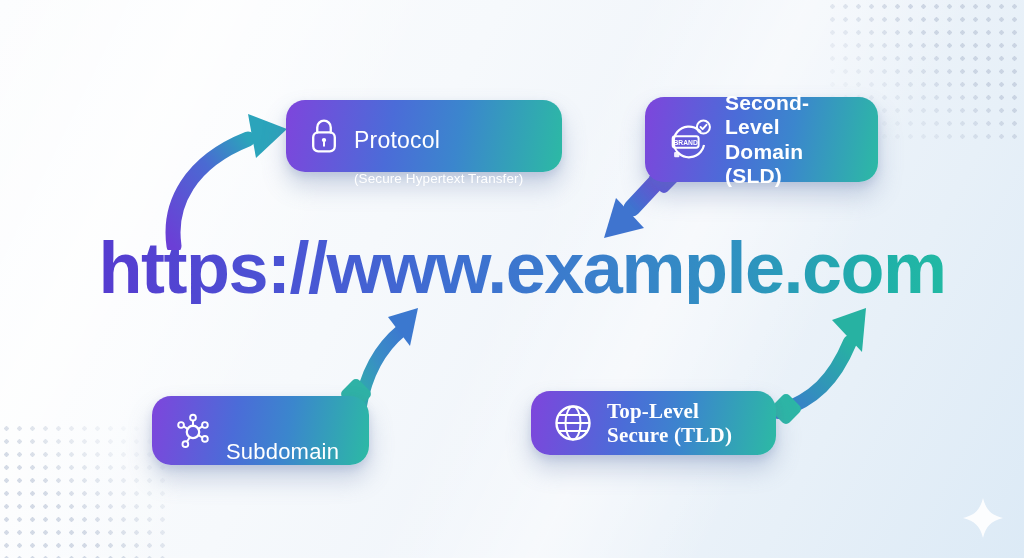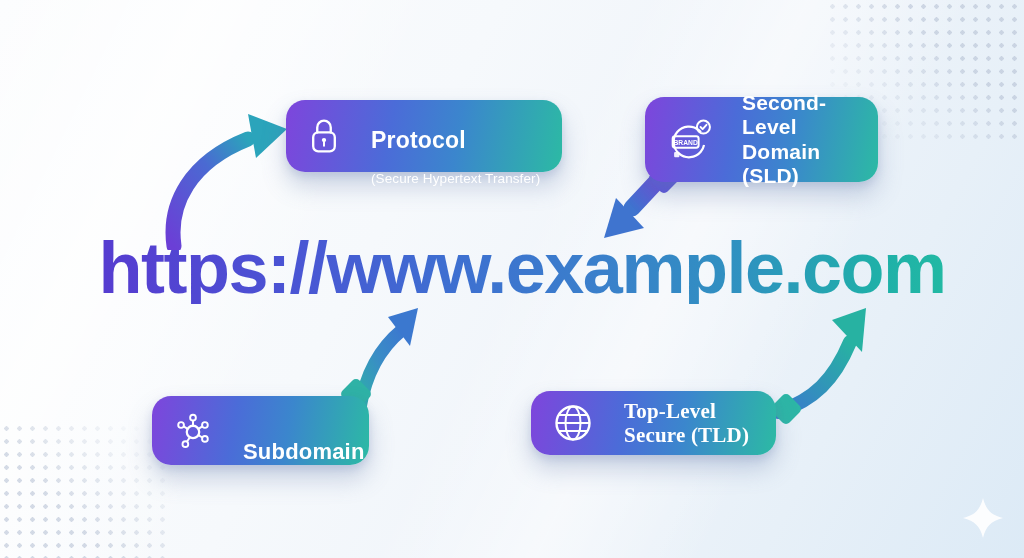--- a/index.html
+++ b/index.html
@@ -58,31 +58,31 @@
     background-clip: text;
     color: transparent;
     white-space: nowrap;
     margin-left: 20px;
   }
   
   .badge {
     position: absolute;
     display: flex;
     align-items: center;
-    gap: 29px;
+    gap: 12px;
     padding: 0 18px 0 20px;
     border-radius: 19px;
     background: linear-gradient(100deg, #7e45dc 0%, #4b6cd8 38%, #3b86cd 62%, #2cbaa4 100%);
     box-shadow: 0 14px 24px rgba(96,118,170,0.30), 0 4px 9px rgba(96,118,170,0.18);
     color: #ffffff;
     z-index: 3;
     box-sizing: border-box;
   }
   .badge .icon { flex: 0 0 auto; display: flex; align-items: center; }
-  .badge-title { font-weight: bold; letter-spacing: 0.2px; margin-top: 42px; }
+  .badge-title { font-weight: normal; letter-spacing: 0.2px; margin-top: 42px; }
   .badge-protocol { left: 286px; top: 100px; width: 276px; height: 72px; }
   .badge-protocol .badge-title { font-size: 23px; line-height: 1.1; }
   .badge-subtitle { font-size: 13.5px; font-weight: 500; margin-top: 17px; letter-spacing: 0.1px; }
   .badge-sld { left: 645px; top: 97px; width: 233px; height: 85px; }
   .badge-two-line { font-size: 21px; font-weight: bold; line-height: 1.16; letter-spacing: 0.2px; }
   .badge-subdomain { left: 152px; top: 396px; width: 217px; height: 69px; padding-left: 20px; }
   .badge-subdomain .badge-title { font-size: 22px; }
   .badge-tld { left: 531px; top: 391px; width: 245px; height: 64px; font-family: Liberation Serif, serif; }
   
   .tail {

